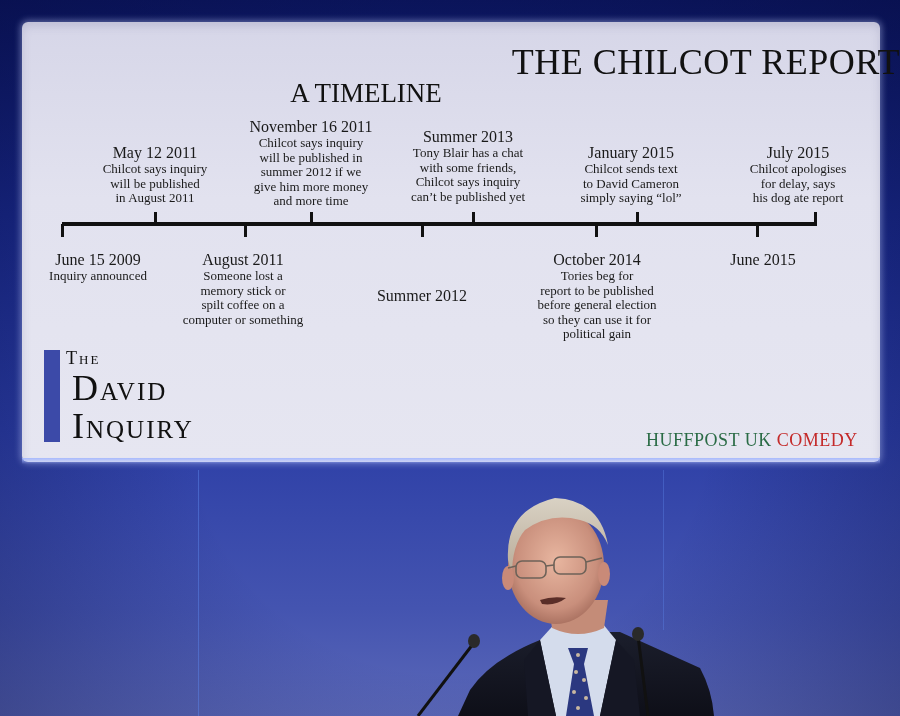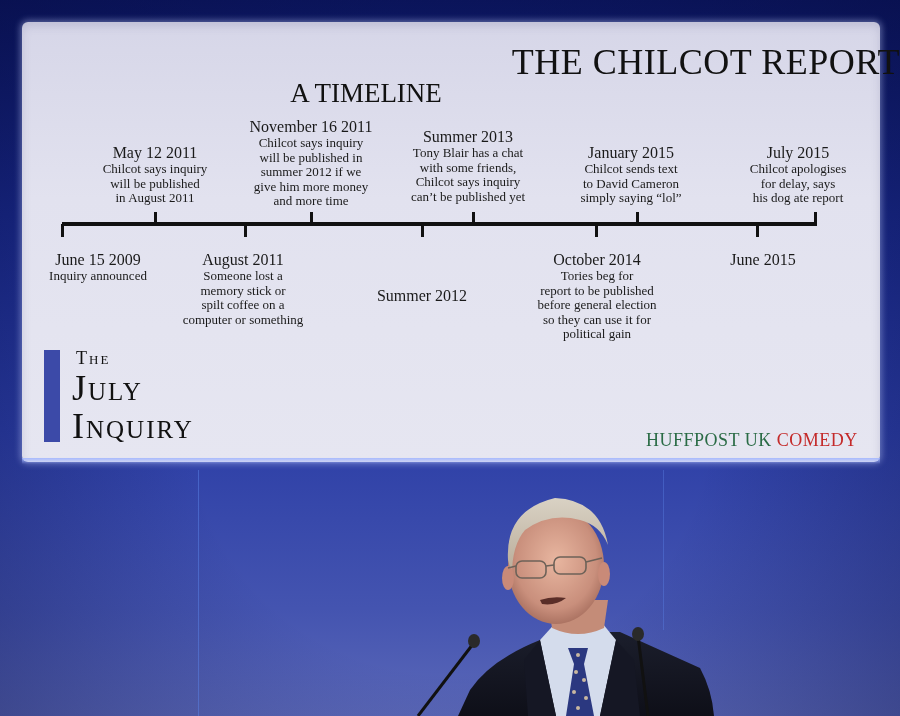--- a/index.html
+++ b/index.html
@@ -40,21 +40,21 @@
   .event {
     position:absolute; text-align:center; color:#1a1a1a; transform:translateX(-50%);
     white-space:nowrap;
   }
   .event .date { font-size:16px; line-height:18px; display:block; }
   .event .desc { font-size:13px; line-height:14.5px; display:block; white-space:pre-line; }
   .logo-bar {
     position:absolute; left:44px; top:350px; width:16px; height:92px; background:#3c4aa8;
   }
   .logo-the {
-    position:absolute; left:76px; top:348px; font-size:18px; color:#111; letter-spacing:2px;
+    position:absolute; left:66px; top:348px; font-size:18px; color:#111; letter-spacing:2px;
     font-variant: small-caps;
   }
   .logo-line {
     position:absolute; left:72px; font-size:36px; color:#111; letter-spacing:2px;
     font-variant: small-caps; line-height:36px;
   }
   .huffpost {
     position:absolute; left:646px; top:430px; font-size:18px; letter-spacing:0.5px;
   }
   .huffpost .brand { color:#2a6b45; }
@@ -147,21 +147,21 @@
 before general election
 so they can use it for
 political gain</span>
 </div>
 <div class="event" style="left:763px; top:251px;">
   <span class="date">June 2015</span>
 </div>
 
 <div class="logo-bar"></div>
 <div class="logo-the">The</div>
-<div class="logo-line" style="top:370px;">July</div>
+<div class="logo-line" style="top:370px;">David</div>
 <div class="logo-line" style="top:408px;">Inquiry</div>
 
 <div class="huffpost">
   <span class="brand">HUFFPOST UK</span>
   <span class="comedy">COMEDY</span>
 </div>
 
 <div class="seam"></div>
 <div class="seam2"></div>
 <svg class="photo" viewBox="0 462 900 254" width="900" height="254">

